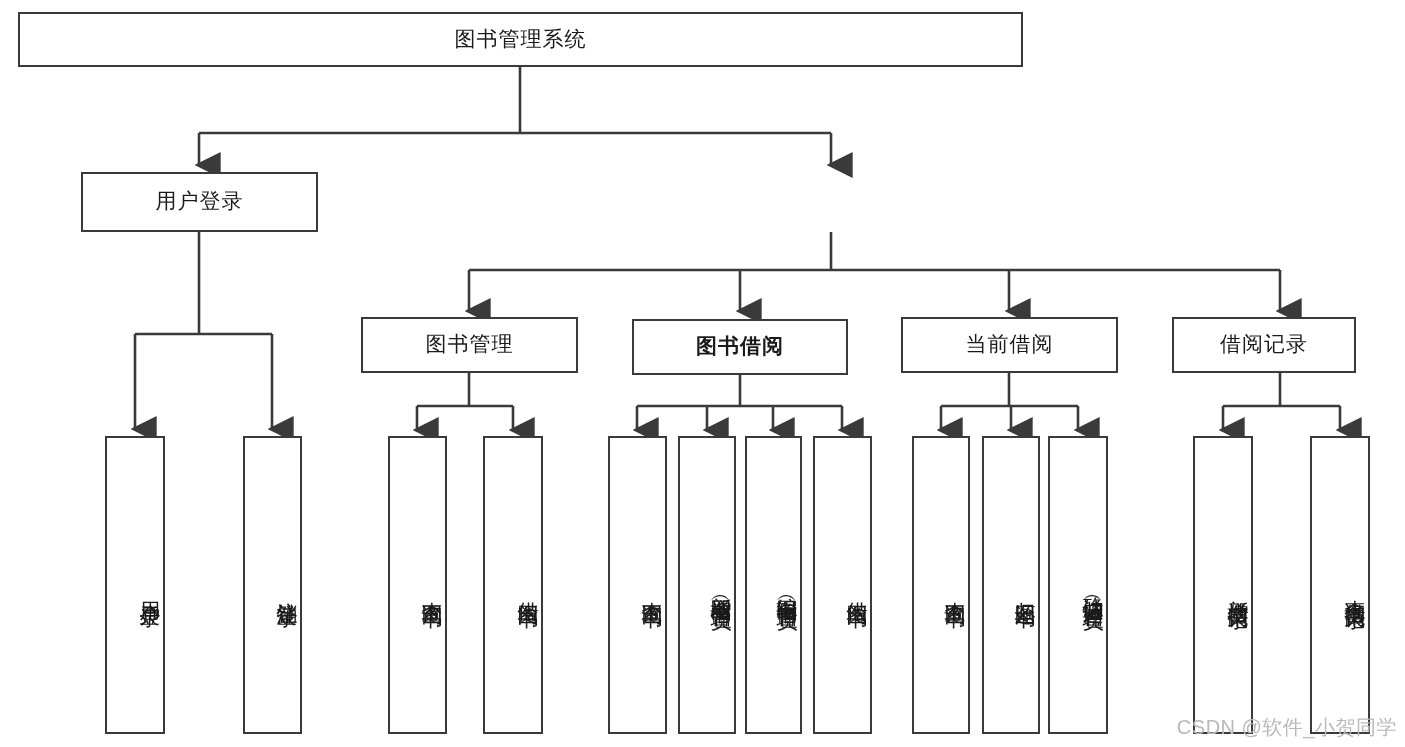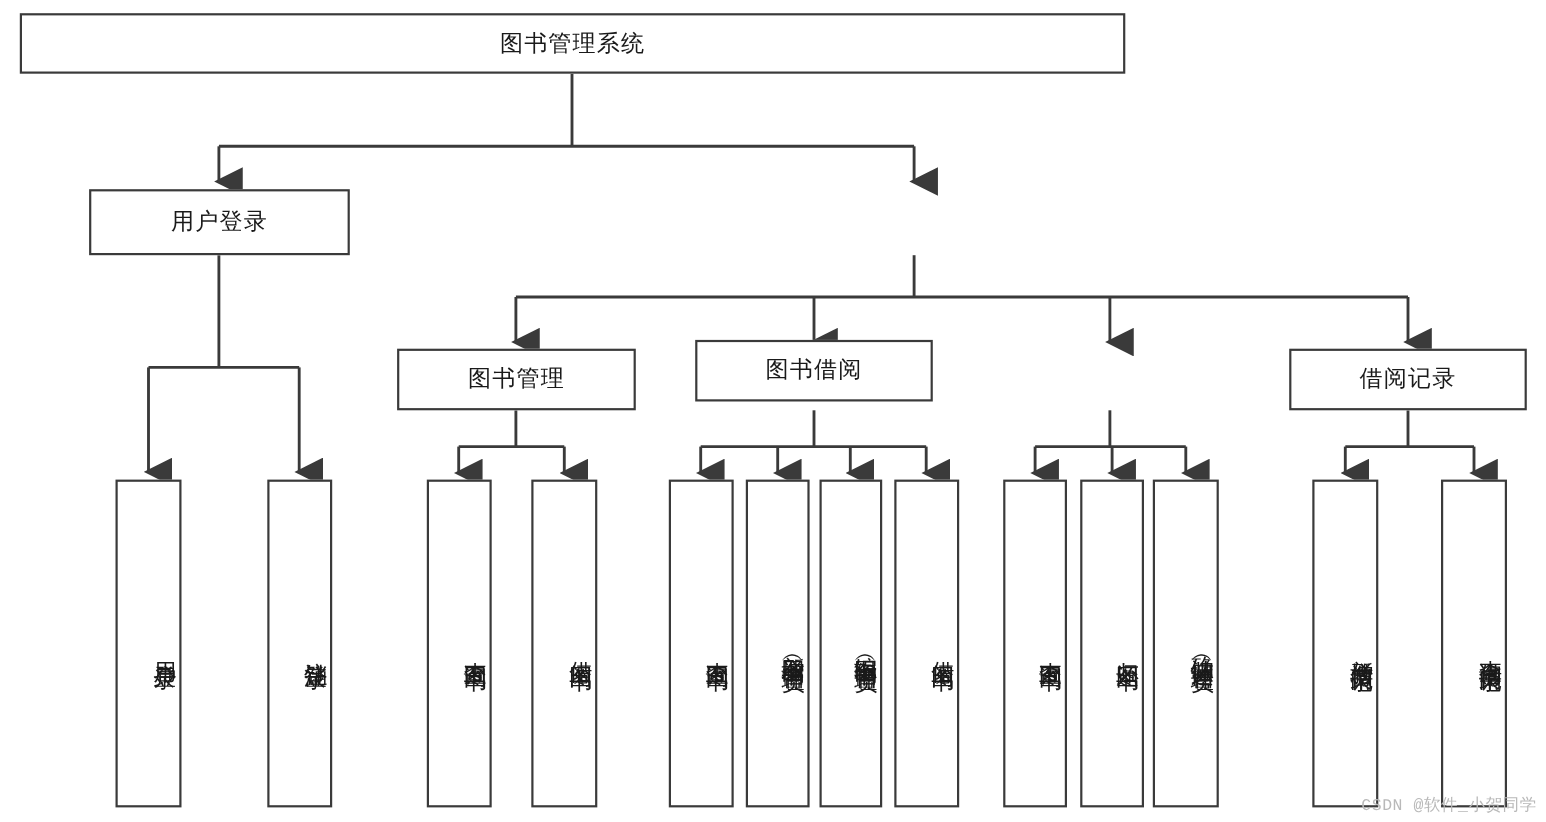--- a/index.html
+++ b/index.html
@@ -52,25 +52,25 @@
   }
   .node.vert .vtext {
     display: block;
     writing-mode: vertical-rl;
     text-orientation: upright;
   }
   #watermark {
     position: absolute;
     right: 8px;
     bottom: 6px;
-    font-size: 15px;
+    font-size: 20px;
     color: #b9b9b9;
     letter-spacing: 0.5px;
     white-space: nowrap;
-    font-family: Liberation Mono, monospace;
+    font-family: Liberation Sans, sans-serif;
   }
 </style>
 </head>
 <body>
 
 <div id="canvas">
 
   <svg id="wires" viewBox="0 0 1405 747" xmlns="http://www.w3.org/2000/svg">
     <defs>
       <marker id="arrow" viewBox="0 0 12 12" refX="6" refY="10" markerWidth="10" markerHeight="10" orient="auto">
@@ -125,24 +125,27 @@
     <span>图书管理系统</span>
   </div>
 
   <div class="node horiz" style="left:81px; top:172px; width:237px; height:60px;">
     <span>用户登录</span>
   </div>
 
   <div class="node horiz" style="left:361px; top:317px; width:217px; height:56px;">
     <span>图书管理</span>
   </div>
-  <div class="node horiz" style="left:632px; top:309px; width:216px; height:56px;">
+  <div class="node horiz" style="left:632px; top:319px; width:216px; height:56px;font-weight:bold;">
     <span>图书借阅</span>
   </div>
-  <div class="node horiz" style="left:1172px; top:317px; width:216px; height:56px;">
+  <div class="node horiz" style="left:901px; top:317px; width:217px; height:56px;">
+    <span>当前借阅</span>
+  </div>
+  <div class="node horiz" style="left:1172px; top:317px; width:184px; height:56px;">
     <span>借阅记录</span>
   </div>
 
   <div class="node vert" style="left:105px; top:436px; width:60px; height:298px;">
     <span class="vtext">用户登录</span>
   </div>
   <div class="node vert" style="left:243px; top:436px; width:59px; height:298px;">
     <span class="vtext">注销登录</span>
   </div>
 

